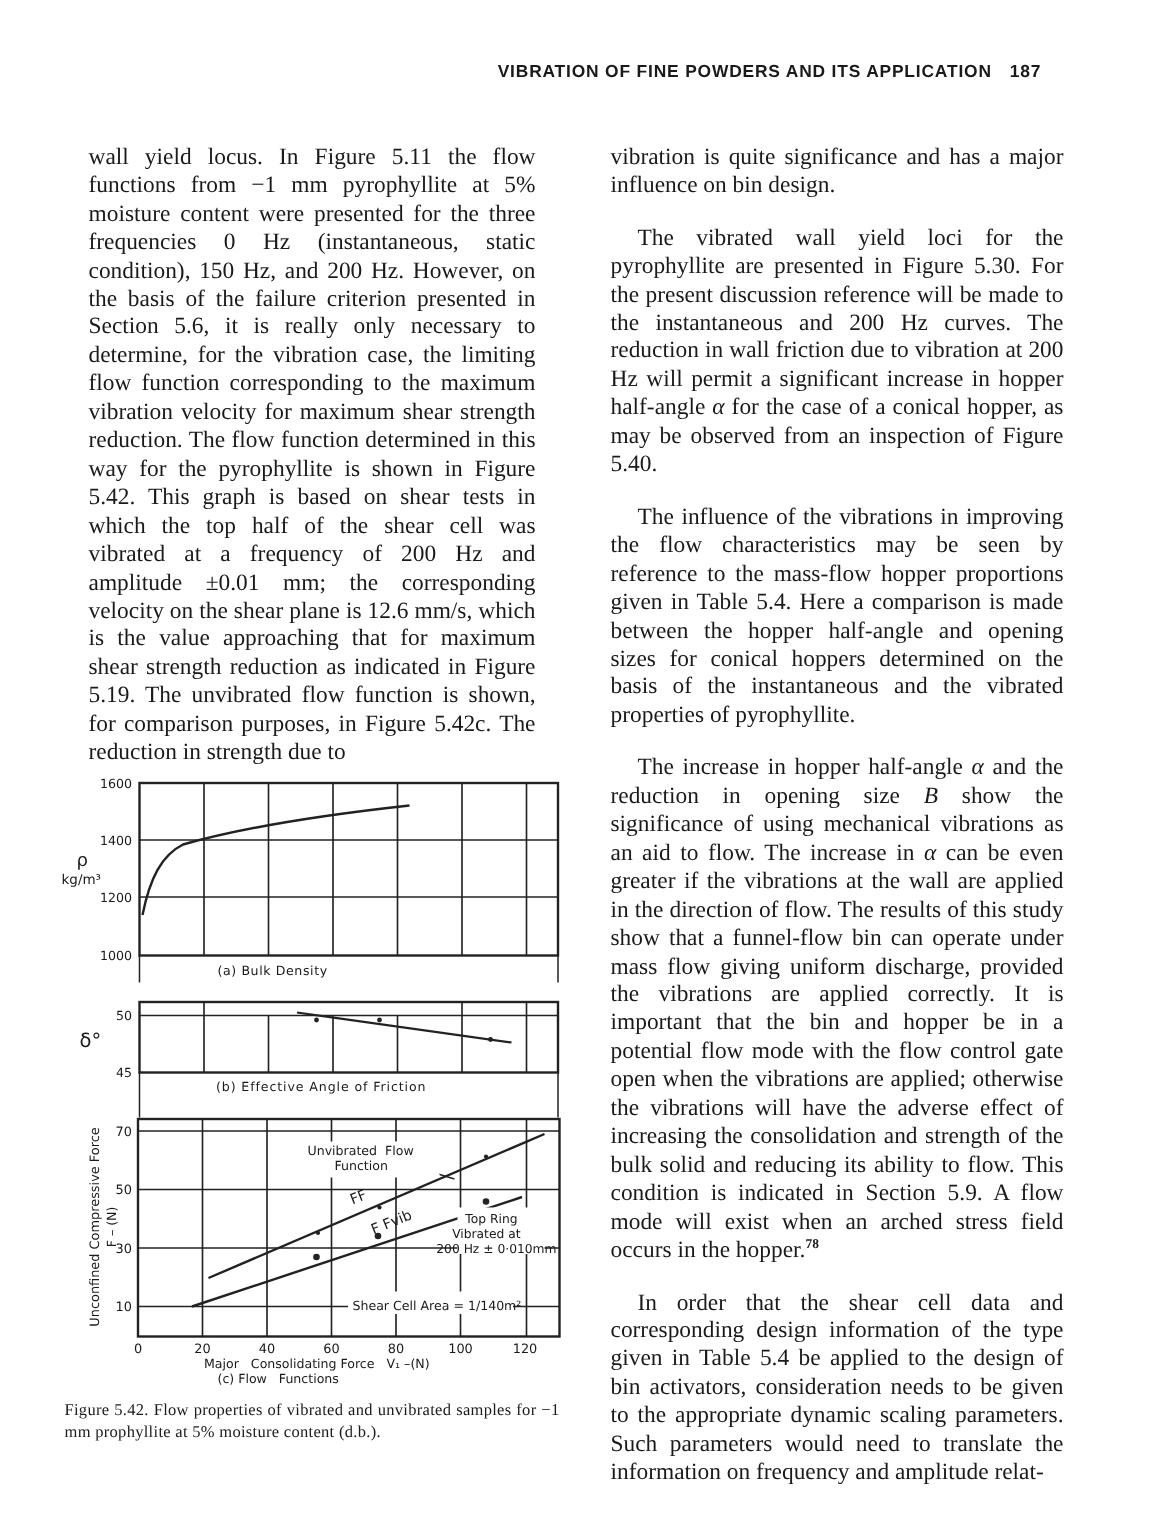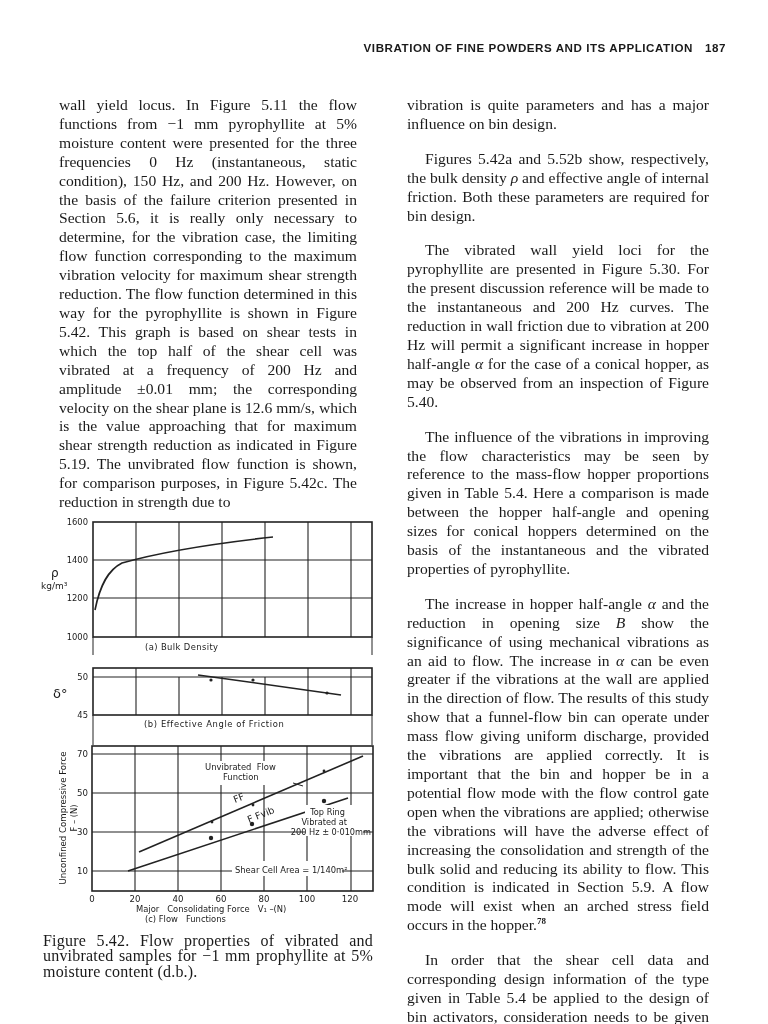--- a/index.html
+++ b/index.html
@@ -1,56 +1,55 @@
 <!DOCTYPE html>
 <html><head>
 <meta charset="utf-8">
 <style>
   html, body { margin: 0; padding: 0; background: #ffffff; }
   body { width: 768px; height: 1024px; position: relative; overflow: hidden; color: #1a1a1a; }
   .running-head {
     position: absolute; left: 300px; top: 41px; width: 426px;
     font-family: "Liberation Sans", sans-serif; font-weight: bold; font-size: 11.6px;
-    letter-spacing: 0.55px; text-align: right; white-space: nowrap;
+    letter-spacing: 0.55px; text-align: center; white-space: nowrap;
   }
   .running-head .pg { margin-left: 12px; }
   .col {
     position: absolute; top: 80px;
     font-family: "Liberation Serif", serif; font-size: 15.6px; line-height: 18.9px;
     text-align: justify;
   }
   .col-left { left: 43px; width: 330px; }
   .col-right { left: 391px; width: 334px; }
   .col p { margin: 16px; }
   .col p.ind { text-indent: 18px; }
   .col i { font-style: italic; }
   .col sup { font-size: 9px; line-height: 0; vertical-align: 6px; font-weight: bold; }
   .figure { position: absolute; left: 0; top: 500px; width: 390px; height: 430px; }
   .figure svg { position: absolute; left: 0; top: 0; }
   .caption {
     position: absolute; left: 43px; top: 933px; width: 330px;
-    font-family: "Liberation Serif", serif; font-size: 16px; line-height: 15.3px;
+    font-family: "Liberation Serif", serif; font-size: 11px; line-height: 15.3px;
     text-align: justify; letter-spacing: 0.2px;
   }
   .svgtxt { font-family: "DejaVu Sans", sans-serif; fill: #1a1a1a; }
 </style>
 </head>
 <body>
 
 <div class="running-head">
   <span>VIBRATION OF FINE POWDERS AND ITS APPLICATION</span><span class="pg">187</span>
 </div>
 
 <div class="col col-left">
   <p>wall yield locus. In Figure 5.11 the flow functions from −1 mm pyrophyllite at 5% moisture content were presented for the three frequencies 0 Hz (instantaneous, static condition), 150 Hz, and 200 Hz. However, on the basis of the failure criterion presented in Section 5.6, it is really only necessary to determine, for the vibration case, the limiting flow function corresponding to the maximum vibration velocity for maximum shear strength reduction. The flow function determined in this way for the pyrophyllite is shown in Figure 5.42. This graph is based on shear tests in which the top half of the shear cell was vibrated at a frequency of 200 Hz and amplitude ±0.01 mm; the corresponding velocity on the shear plane is 12.6 mm/s, which is the value approaching that for maximum shear strength reduction as indicated in Figure 5.19. The unvibrated flow function is shown, for comparison purposes, in Figure 5.42c. The reduction in strength due to</p>
 </div>
 
 <div class="col col-right">
-  <p>vibration is quite parameters and has a major influence on bin design.</p>
-  <p class="ind"><span>Figures 5.42a and 5.52b show, respectively, the bulk density </span><i>ρ</i><span> and effective angle of internal friction. Both these parameters are required for bin design.</span></p>
+  <p>vibration is quite significance and has a major influence on bin design.</p>
   <p class="ind"><span>The vibrated wall yield loci for the pyrophyllite are presented in Figure 5.30. For the present discussion reference will be made to the instantaneous and 200 Hz curves. The reduction in wall friction due to vibration at 200 Hz will permit a significant increase in hopper half-angle </span><i>α</i><span> for the case of a conical hopper, as may be observed from an inspection of Figure 5.40.</span></p>
   <p class="ind">The influence of the vibrations in improving the flow characteristics may be seen by reference to the mass-flow hopper proportions given in Table 5.4. Here a comparison is made between the hopper half-angle and opening sizes for conical hoppers determined on the basis of the instantaneous and the vibrated properties of pyrophyllite.</p>
   <p class="ind"><span>The increase in hopper half-angle </span><i>α</i><span> and the reduction in opening size </span><i>B</i><span> show the significance of using mechanical vibrations as an aid to flow. The increase in </span><i>α</i><span> can be even greater if the vibrations at the wall are applied in the direction of flow. The results of this study show that a funnel-flow bin can operate under mass flow giving uniform discharge, provided the vibrations are applied correctly. It is important that the bin and hopper be in a potential flow mode with the flow control gate open when the vibrations are applied; otherwise the vibrations will have the adverse effect of increasing the consolidation and strength of the bulk solid and reducing its ability to flow. This condition is indicated in Section 5.9. A flow mode will exist when an arched stress field occurs in the hopper.</span><sup>78</sup></p>
   <p class="ind">In order that the shear cell data and corresponding design information of the type given in Table 5.4 be applied to the design of bin activators, consideration needs to be given to the appropriate dynamic scaling parameters. Such parameters would need to translate the information on frequency and amplitude relat-</p>
 </div>
 
 <div class="figure">
   <svg width="390" height="430" viewBox="0 500 390 430" xmlns="http://www.w3.org/2000/svg">
     <g stroke="#222" fill="none">
 

